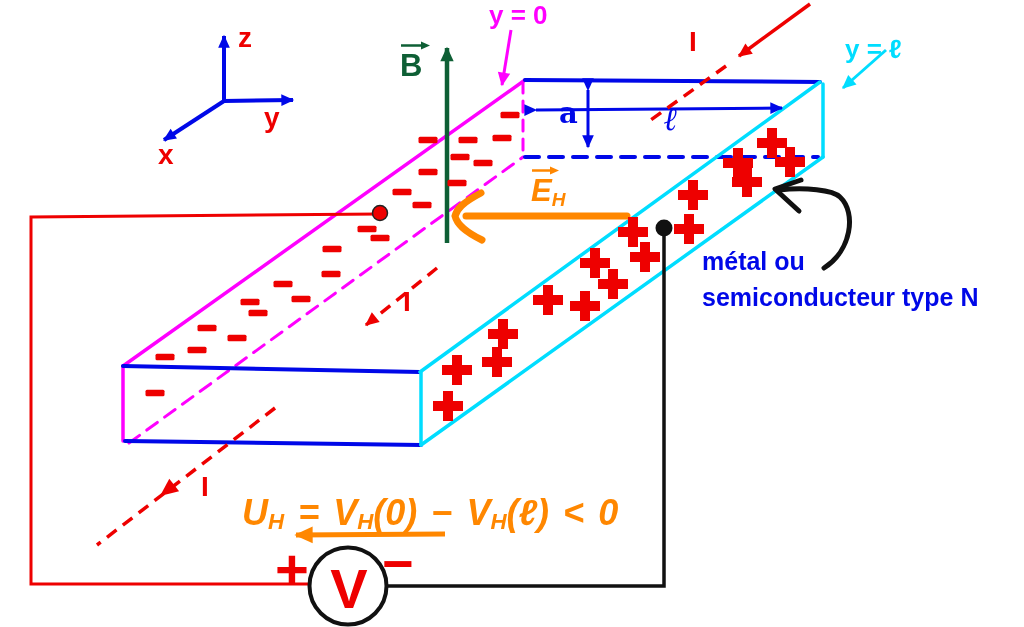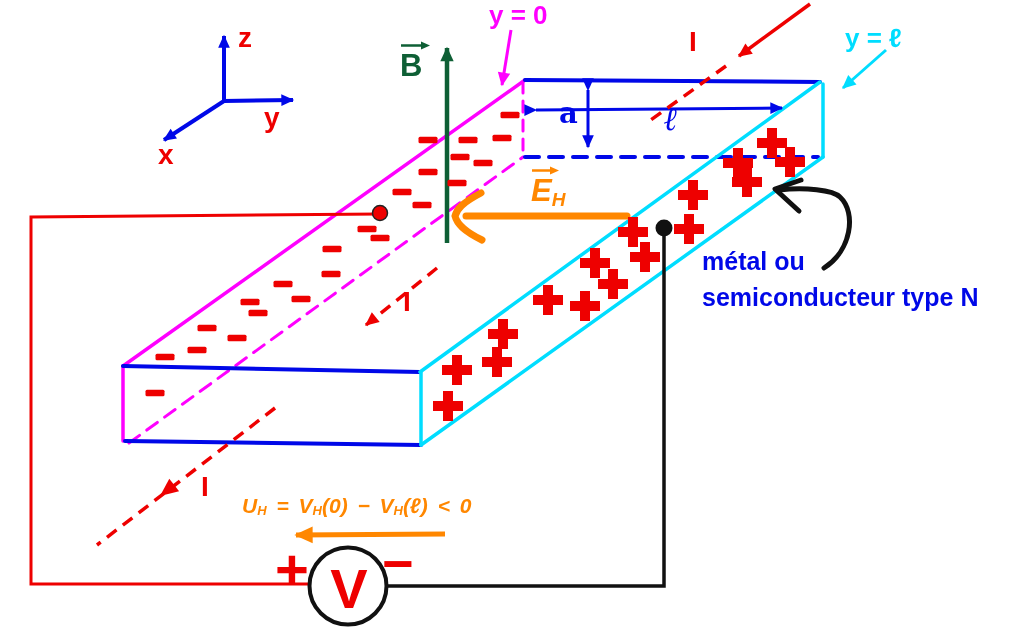--- a/index.html
+++ b/index.html
@@ -17,21 +17,21 @@
   .i-lbl{font-size:28px;}
   .y0-lbl{font-size:26px;}
   .yl-lbl{font-size:26px;}
   .a-lbl{font-size:29px;font-family:"DejaVu Serif",serif;}
   .l-lbl{font-size:32px;font-family:"DejaVu Serif",serif;font-style:italic;}
   .b-lbl,.eh-lbl{font-size:31px;}
   .vec-arrow{position:absolute;left:0;top:0;}
   .b-lbl .base,.eh-lbl .base{position:relative;top:9px;}
   .eh-sub{position:relative;top:14px;font-size:19px;}
   .mat-lbl{font-size:25px;}
-  .formula{font-size:21px;}
+  .formula{font-size:36px;}
   .formula .sb{font-size:0.62em;vertical-align:-0.18em;}
   .formula .op{margin:0 4px;}
   .v-lbl{font-size:56px;transform:translate(-50%,-50%);}
   .plus-term{font-size:58px;transform:translate(-50%,-52%);}
   .minus-term{font-size:54px;transform:translate(-50%,-58%);}
   
   .s-red{stroke:var(--red,#ee0000);}   .f-red{fill:var(--red,#ee0000);}
   .s-blue{stroke:var(--blue,#0008e8);}
   .s-magenta{stroke:var(--magenta,#ff00ff);}
   .s-cyan{stroke:var(--cyan,#00ddff);}
@@ -176,21 +176,21 @@
 
   <div class="lbl b-lbl green" style="left:400px;top:41px;">
     <svg class="vec-arrow" width="30" height="9">
       <line x1="1" y1="4.5" x2="23" y2="4.5" stroke="#0e5f35" stroke-width="2.5"></line>
       <polygon points="21,0.5 30,4.5 21,8.5" fill="#0e5f35"></polygon>
     </svg>
     <span class="base">B</span>
   </div>
 
   <div class="lbl y0-lbl magenta" style="left:489px;top:2px;">y = 0</div>
-  <div class="lbl yl-lbl cyan" style="left:845px;top:25px;">y = ℓ</div>
+  <div class="lbl yl-lbl cyan" style="left:845px;top:36px;">y = ℓ</div>
 
   <div class="lbl i-lbl red" style="left:689px;top:28px;">I</div>
   <div class="lbl i-lbl red" style="left:403px;top:288px;">I</div>
   <div class="lbl i-lbl red" style="left:201px;top:473px;">I</div>
 
   <div class="lbl a-lbl blue" style="left:559px;top:99px;">a</div>
   <div class="lbl l-lbl blue" style="left:664px;top:103px;">ℓ</div>
 
   <div class="lbl eh-lbl orange" style="left:531px;top:166px;">
     <svg class="vec-arrow" width="28" height="9">

